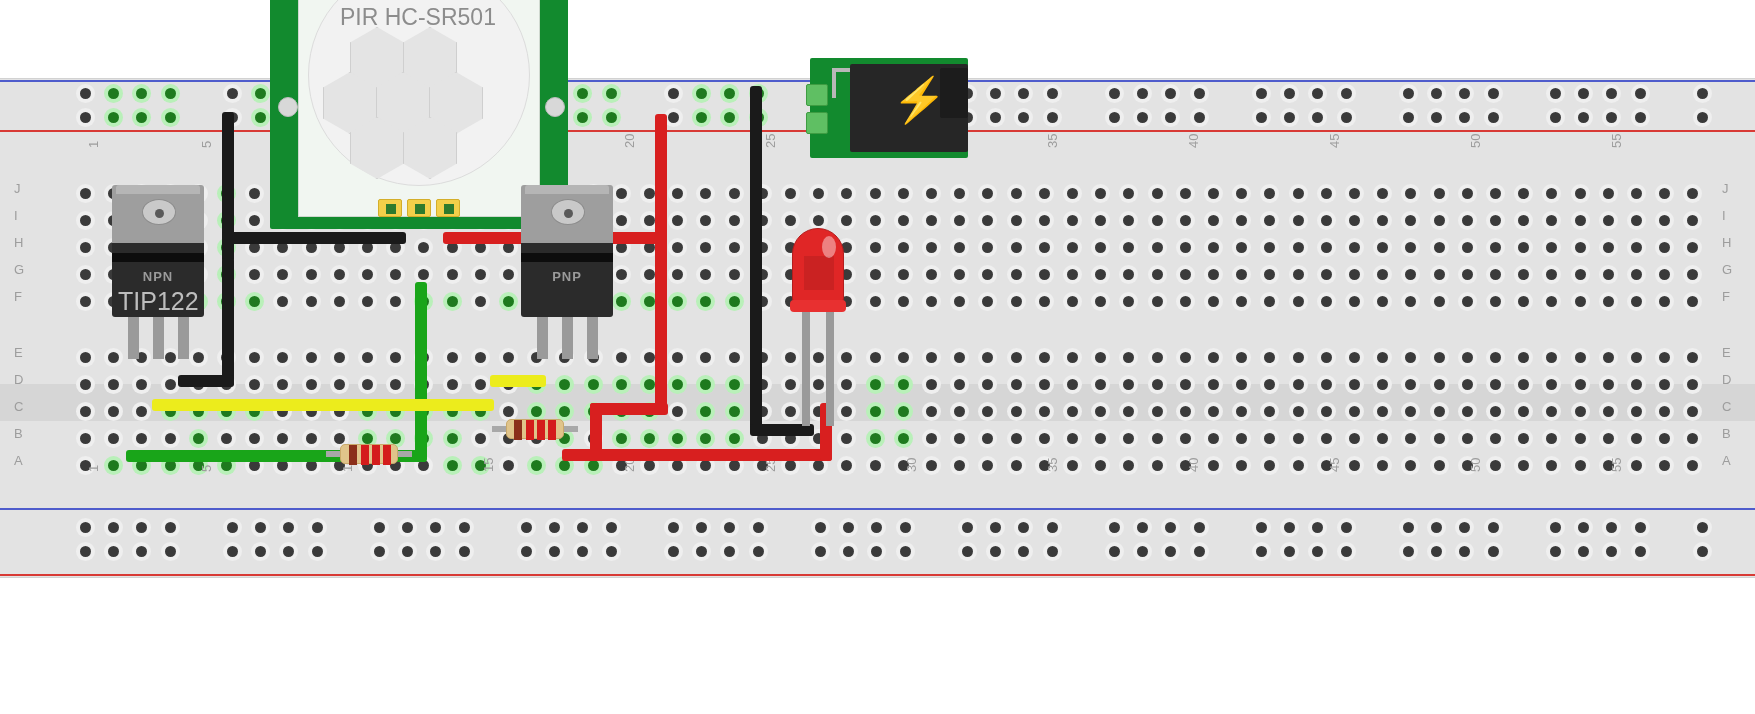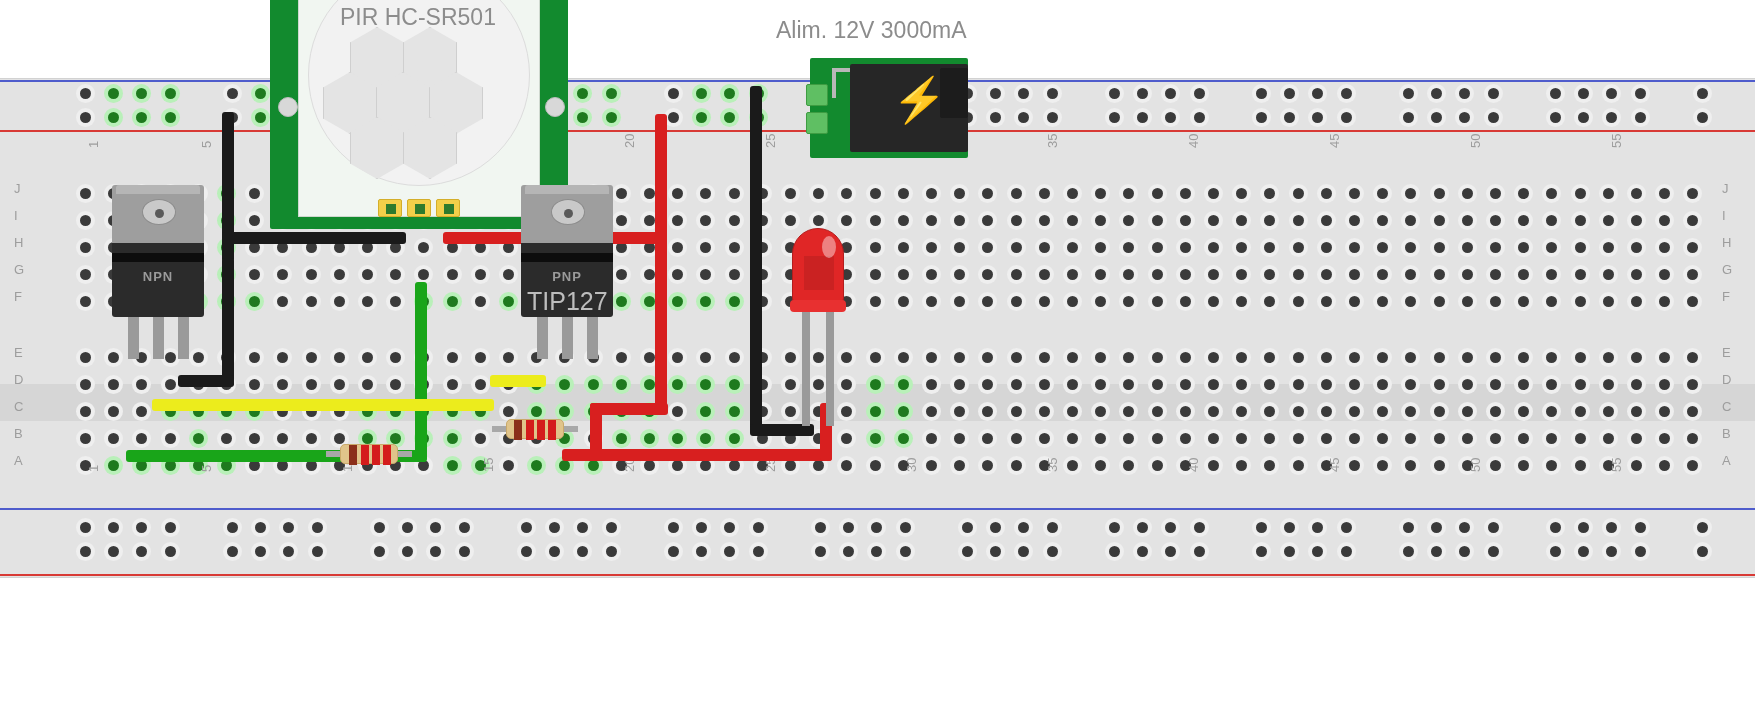--- a/index.html
+++ b/index.html
@@ -1097,34 +1097,34 @@
   <div class="to220" style="left:112px; top:185px;">
     <div class="to220-leg" style="left:16px;"></div>
     <div class="to220-leg" style="left:41px;"></div>
     <div class="to220-leg" style="left:66px;"></div>
     <div class="to220-tab">
       <div class="to220-tab-top"></div>
       <div class="to220-tabhole"></div>
     </div>
     <div class="to220-body">
       <div class="to220-type">NPN</div>
+      <div class="to220-pn">TIP122</div>
     </div>
   </div>
 
   <div class="to220" style="left:521px; top:185px;">
     <div class="to220-leg" style="left:16px;"></div>
     <div class="to220-leg" style="left:41px;"></div>
     <div class="to220-leg" style="left:66px;"></div>
     <div class="to220-tab">
       <div class="to220-tab-top"></div>
       <div class="to220-tabhole"></div>
     </div>
     <div class="to220-body">
       <div class="to220-type">PNP</div>
-      <div class="to220-pn">TIP127</div>
     </div>
   </div>
 
   <div style="position:absolute; left:810px; top:58px;">
     <div class="jack-pcb" style="left:0; top:0; width:158px; height:100px;"></div>
     <div class="jack-trace" style="left:22px; top:10px; width:4px; height:30px;"></div>
     <div class="jack-trace" style="left:22px; top:10px; width:96px; height:4px;"></div>
     <div class="jack-trace" style="left:114px; top:10px; width:4px; height:22px;"></div>
     <div class="jack-trace" style="left:40px; top:45px; width:30px; height:4px;"></div>
     <div class="jack-pad" style="left:-4px; top:26px;"></div>
@@ -1137,15 +1137,14 @@
   <div style="position:absolute; left:792px; top:228px;">
     <div class="led-leg" style="left:10px; top:80px; height:118px;"></div>
     <div class="led-leg" style="left:34px; top:80px; height:118px;"></div>
     <div class="led-dome" style="left:0; top:0; width:52px; height:82px;"></div>
     <div class="led-inner" style="left:12px; top:28px; width:30px; height:34px;"></div>
     <div class="led-gloss" style="left:30px; top:8px; width:14px; height:22px;"></div>
     <div class="led-flange" style="left:-2px; top:72px; width:56px; height:12px;"></div>
   </div>
 
   <div class="annot" style="left:340px; top:4px;">PIR HC-SR501</div>
-  <div class="annot" style="left:776px; top:17px;">Alim. 12V 3000mA</div>
 
 </div>
 
 </body></html>

